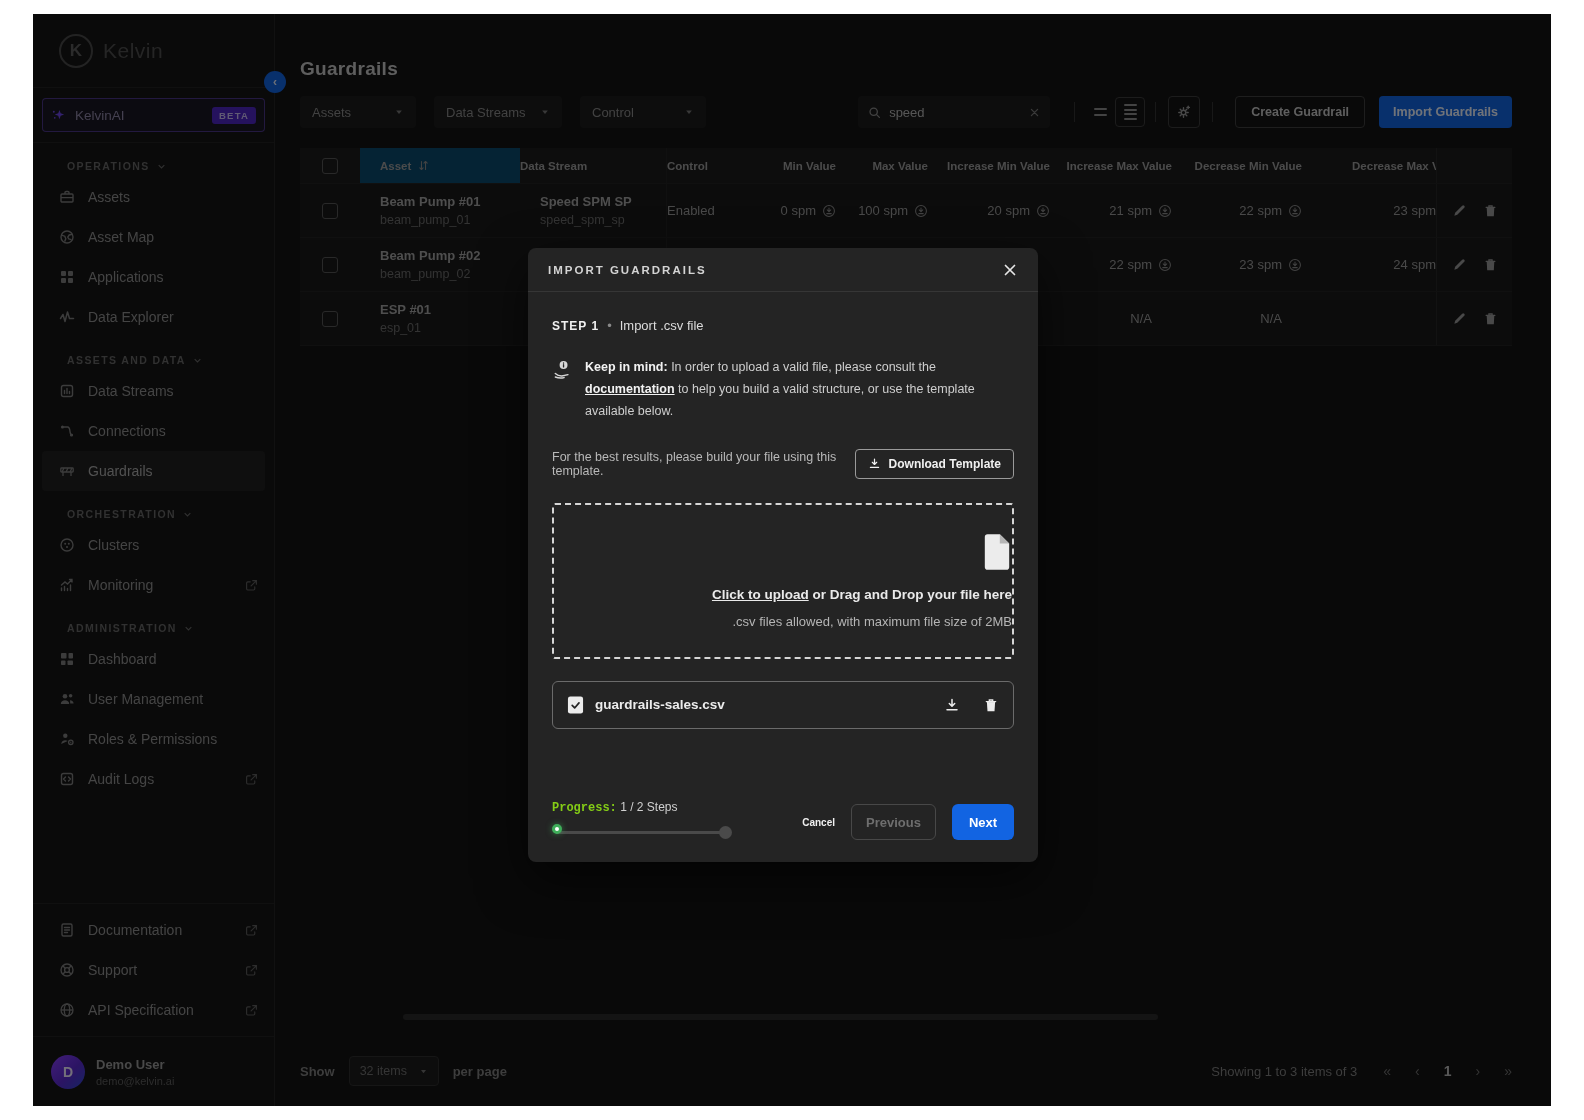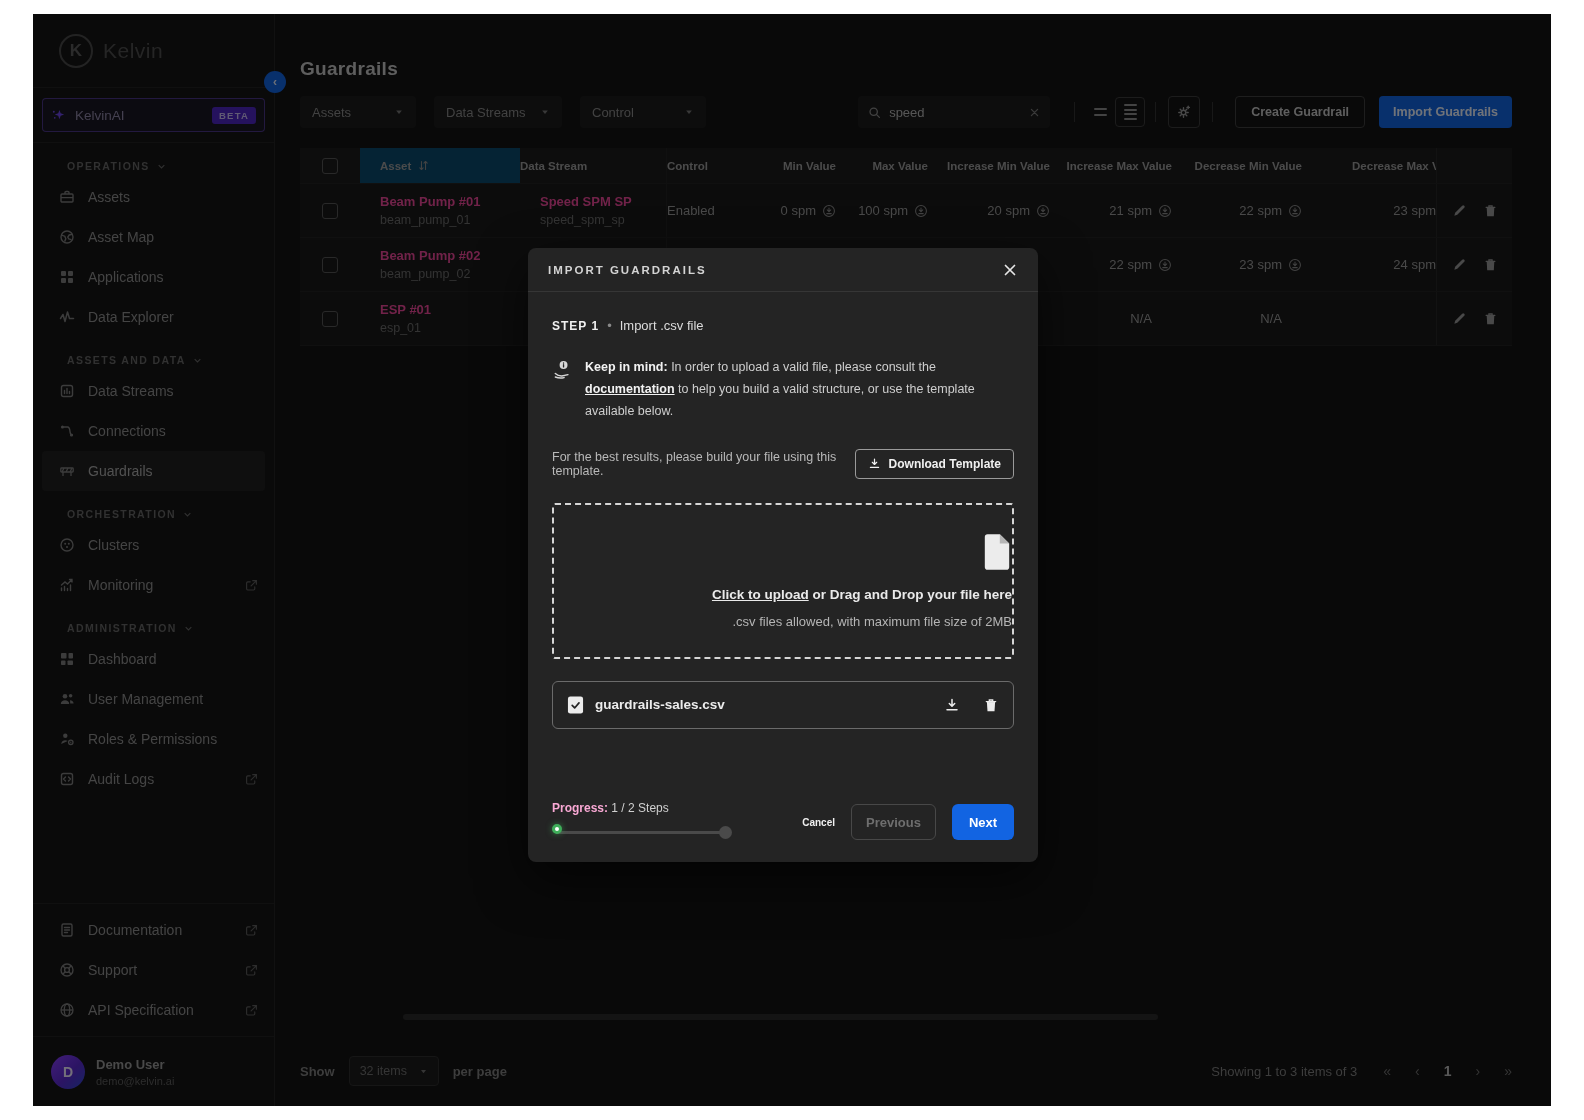--- a/index.html
+++ b/index.html
@@ -62,21 +62,21 @@
   .c-cb{width:60px; justify-content:center;} .c-asset{width:160px;} .c-stream{width:146px;} .c-ctrl{width:90px; border-left:1px solid #222;}
   .c-min{width:80px;} .c-max{width:92px;} .c-imin{width:122px;} .c-imax{width:122px;} .c-dmin{width:130px;}
   .c-dmax{width:134px; overflow:hidden; position:relative;}
   .c-act{flex:1; border-left:1px solid #262626; justify-content:flex-end; gap:16px; padding-right:14px;}
   .num { justify-content:flex-end; text-align:right; gap:6px; }
   .shift { margin-right:-26px; width:100%; text-align:right; display:flex; justify-content:flex-end; gap:6px; align-items:center; }
   .th.c-asset { background:#0c4a6e; padding-left:20px; gap:6px; }
   .td.c-asset, .td.c-stream { padding-left:20px; }
   .sorti { width:13px; height:13px; color:#8a8a8a; }
   .cbx { width:16px; height:16px; border:1.5px solid #565656; border-radius:3px; cursor:pointer; }
-  .two-line .l1 { color:#ec4899; font-size:13px; font-weight:700; }
+  .two-line .l1 { color:#a3a3a3; font-size:13px; font-weight:700; }
   .two-line .l2 { color:#6b6b6b; font-size:12.5px; margin-top:4px; }
   .dlc { width:14px; height:14px; color:#8a8a8a; flex:0 0 auto; }
   .rowic { width:15px; height:15px; color:#9a9a9a; cursor:pointer; }
   .pad-ic { padding-right:20px; }
 
   
   .hscroll { position:absolute; left:370px; bottom:86px; width:755px; height:6px; background:#2b2b2b; border-radius:3px; }
   .botbar { position:absolute; left:0; right:0; bottom:0; height:70px; display:flex; align-items:center; padding:0 39px 0 25px; }
   .show-lbl, .perpage-lbl { color:#7f7f7f; font-size:13px; font-weight:600; }
   .pgsize { width:90px; height:30px; background:#1c1c1c; border:1px solid #2e2e2e; border-radius:4px; display:flex; align-items:center; justify-content:space-between; padding:0 10px; color:#6f6f6f; font-size:12.5px; margin:0 14px; cursor:pointer; }
@@ -112,21 +112,21 @@
   .dz-line1 { margin-top:16px; color:#eaeaea; font-size:13.5px; font-weight:700; }
   .dz-link { text-decoration:underline; cursor:pointer; }
   .dz-line2 { margin-top:12px; color:#b5b5b5; font-size:13px; }
   .filerow { margin-top:22px; height:48px; border:1px solid #6b6b6b; border-radius:6px; display:flex; align-items:center; padding:0 14px; gap:11px; }
   .fc-ic { width:17px; height:20px; flex:0 0 auto; }
   .file-name { color:#ececec; font-size:13.5px; font-weight:700; flex:1; }
   .fr-ic { width:16px; height:16px; color:#ececec; cursor:pointer; }
   .fr-ic + .fr-ic { margin-left:12px; }
   .m-foot { position:absolute; left:24px; right:24px; bottom:22px; display:flex; align-items:flex-end; justify-content:space-between; }
   .prog-lbl { font-size:12px; color:#d0d0d0; }
-  .prog-lbl b { color:#f9a8d4; }
+  .prog-lbl b { color:#84cc16;font-family:Liberation Mono, monospace; }
   .slider { position:relative; width:180px; height:16px; margin-top:9px; }
   .slider .track { position:absolute; left:4px; right:4px; top:7px; height:3px; background:#4a4a4a; border-radius:2px; }
   .dot-a { position:absolute; left:0; top:0; width:10px; height:10px; background:#ffffff; border:3px solid #3fae5a; border-radius:50%; box-shadow:0 0 6px rgba(63,174,90,.6); }
   .dot-b { position:absolute; right:0; top:2px; width:13px; height:13px; background:#4a4a4a; border-radius:50%; }
   .m-btns { display:flex; align-items:center; gap:16px; }
   .btn-cancel { background:transparent; border:0; color:#f0f0f0; font-size:10px; font-weight:700; cursor:pointer; font-family:"Liberation Sans",sans-serif; }
   .btn-prev { width:85px; height:36px; border:1px solid #484848; border-radius:6px; background:transparent; color:#6e6e6e; font-size:13px; font-weight:600; cursor:default; font-family:"Liberation Sans",sans-serif; }
   .btn-next { width:62px; height:36px; border:0; border-radius:6px; background:#1264e2; color:#ffffff; font-size:13px; font-weight:700; cursor:pointer; font-family:"Liberation Sans",sans-serif; }
 </style>
 </head>

